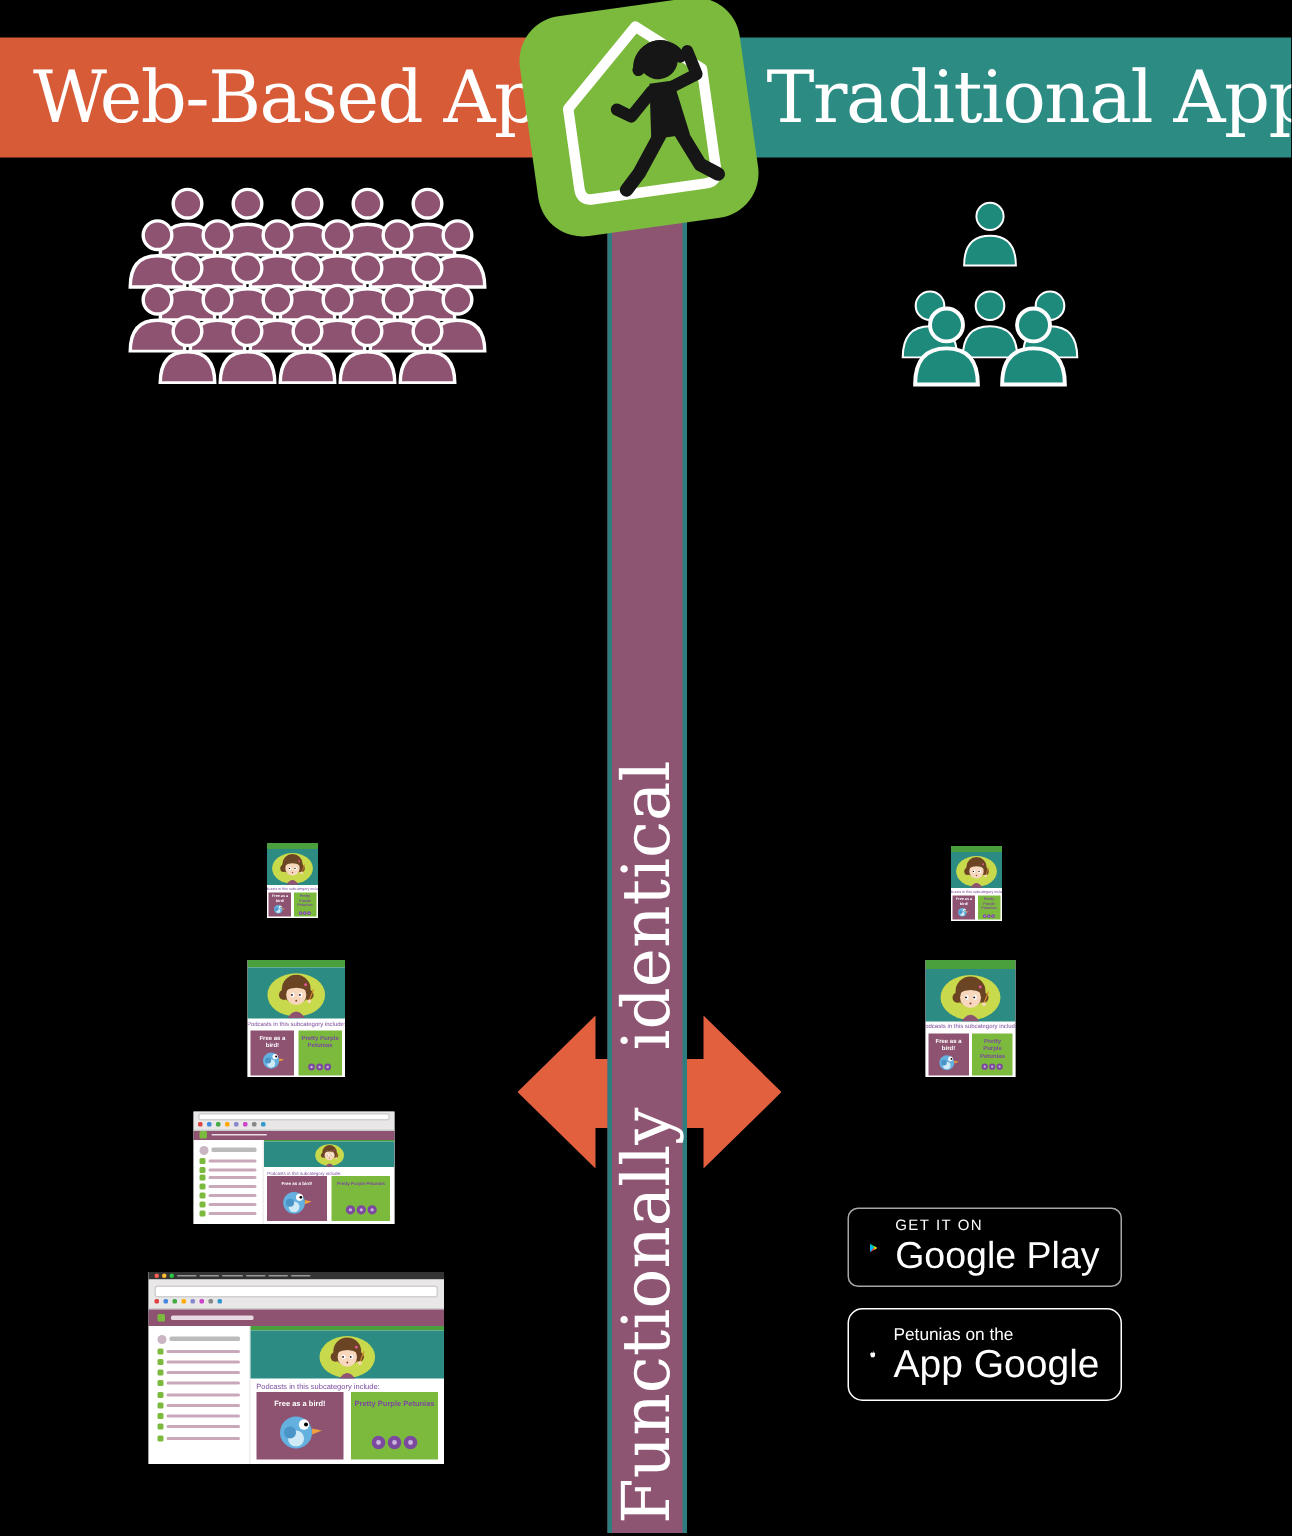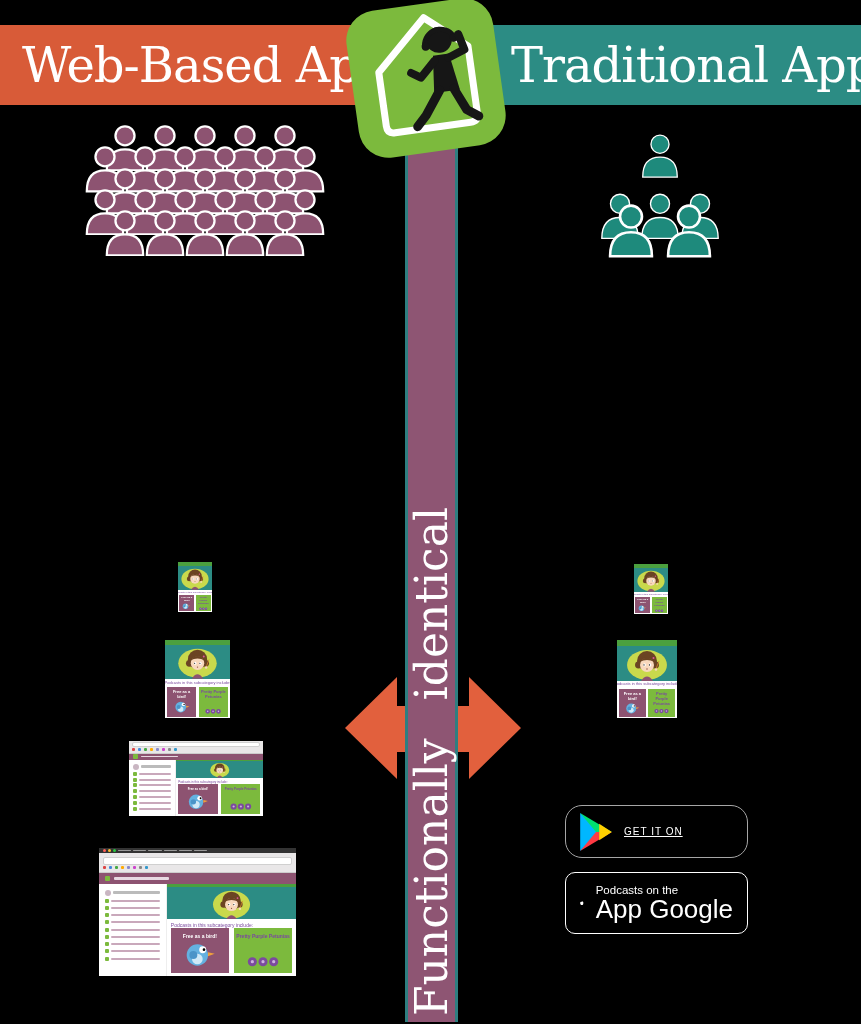--- a/index.html
+++ b/index.html
@@ -87,21 +87,21 @@
   .bw-hero{height:52%;background:var(--teal);position:relative;}
   .bw-hero svg{position:absolute;inset:0;width:100%;height:100%;}
   .bw-caption{color:#7b4a9e;padding:2% 3%;white-space:nowrap;overflow:hidden;}
   .bw-cards{flex:1;display:flex;gap:4%;padding:0 3% 2% 3%;}
   .bw-cards .card{font-weight:bold;}
 
   
   .badge{position:absolute;background:#000;display:flex;align-items:center;gap:12px;
          padding:0 14px;box-sizing:border-box;color:#fff;cursor:pointer;
          font-family:"Liberation Sans",sans-serif;}
-  .badge-gp{left:565px;top:805px;width:183px;height:53px;border:1.5px solid #a6a6a6;border-radius:17px;text-decoration:underline;}
+  .badge-gp{left:565px;top:805px;width:183px;height:53px;border:1.5px solid #a6a6a6;border-radius:7px;}
   .badge-as{left:565px;top:872px;width:183px;height:62px;border:1.5px solid #fff;border-radius:10px;}
   .badge .txt{display:flex;flex-direction:column;justify-content:center;}
   .badge .small{font-size:10px;letter-spacing:1px;line-height:12px;}
   .badge-as .small{font-size:11.5px;letter-spacing:0;}
   .badge .big{font-size:25px;font-weight:500;line-height:27px;white-space:nowrap;}
   .badge-as .big{font-size:26px;}
 </style>
 </head>
 <body>
 
@@ -774,28 +774,29 @@
 
   <div class="badge badge-gp">
     <svg width="32" height="38" viewBox="0 0 40 48">
       <polygon points="0,0 40,24 14,24" fill="#00e070"></polygon>
       <polygon points="0,48 40,24 14,24" fill="#ff3a44"></polygon>
       <polygon points="0,0 20,24 0,48" fill="#00b7ff"></polygon>
       <polygon points="24,13.5 40,24 24,34.5" fill="#ffd000"></polygon>
     </svg>
     <div class="txt">
       <span class="small">GET IT ON</span>
+      <span class="big">Google Play</span>
     </div>
   </div>
 
   <div class="badge badge-as">
     <svg width="34" height="42" viewBox="0 0 50 60">
       <ellipse cx="30" cy="8" rx="7" ry="4" fill="#fff" transform="rotate(-35 30 8)"></ellipse>
       <path d="M25,16 C20,9 6,9 3,22 C0,35 8,51 14,56 C18,59 22,56 25,56 C28,56 32,59 36,56 C42,51 50,35 47,22 C44,9 30,9 25,16 Z" fill="#fff"></path>
       <circle cx="50" cy="31" r="6.5" fill="#000"></circle>
     </svg>
     <div class="txt">
-      <span class="small">Podcasts on the</span>
+      <span class="small">Petunias on the</span>
       <span class="big">App Google</span>
     </div>
   </div>
 
 </div>
 
 </body></html>

